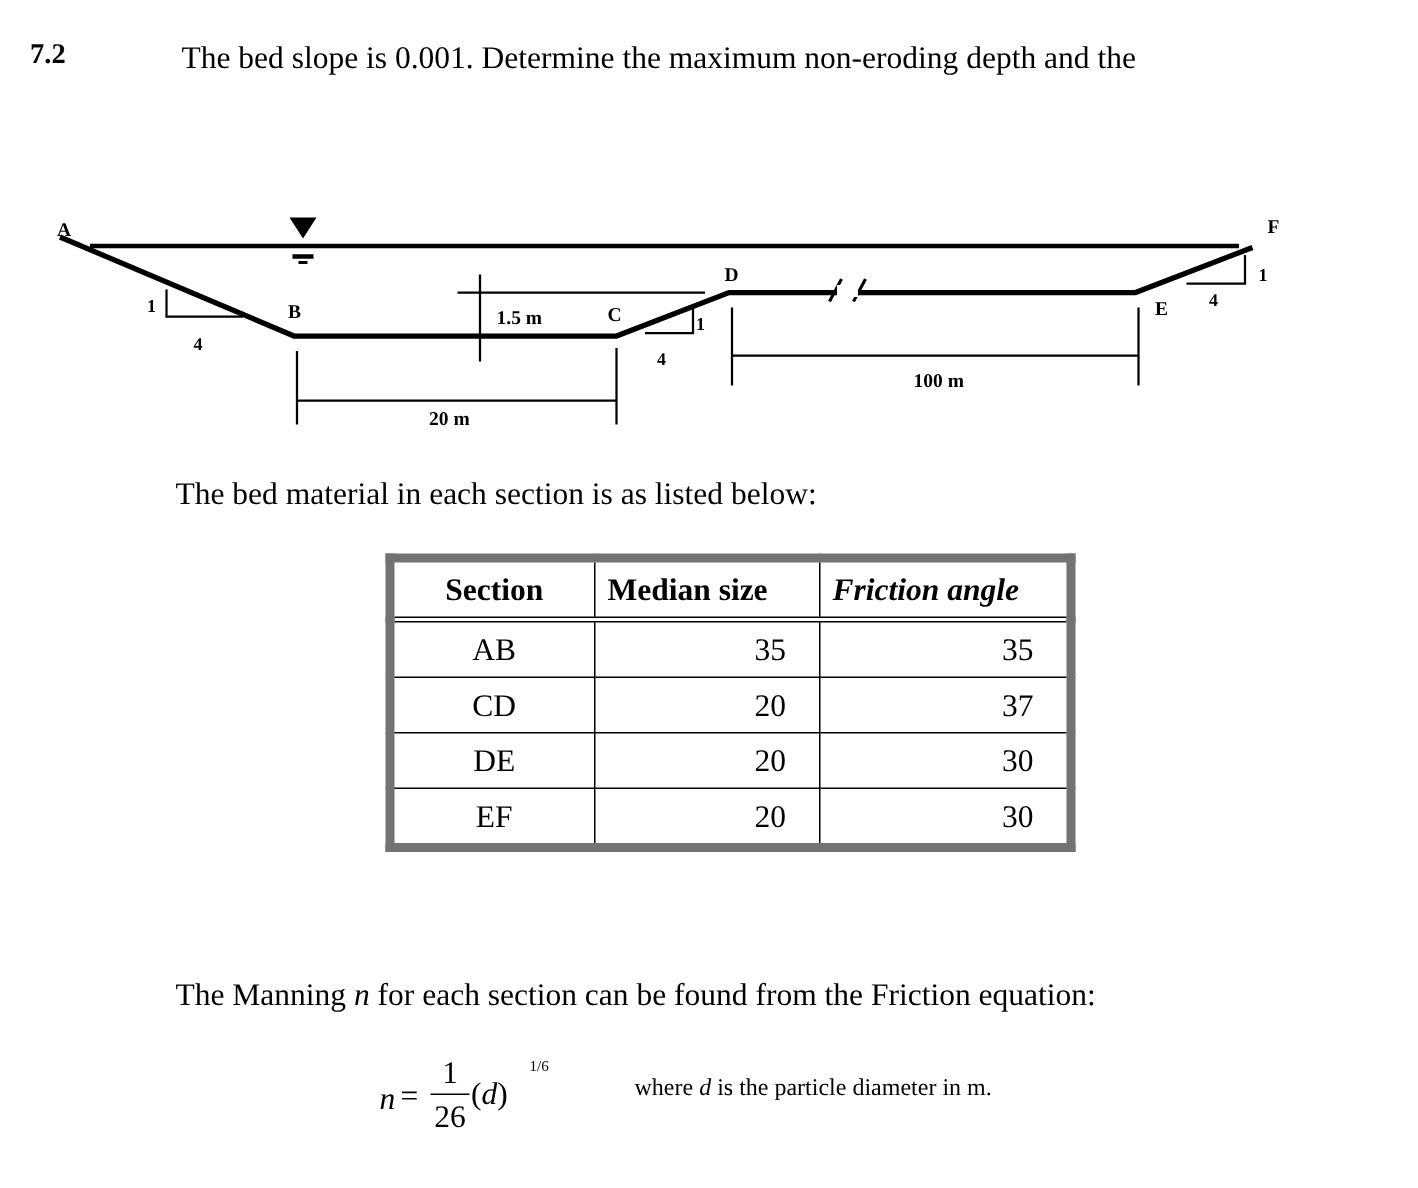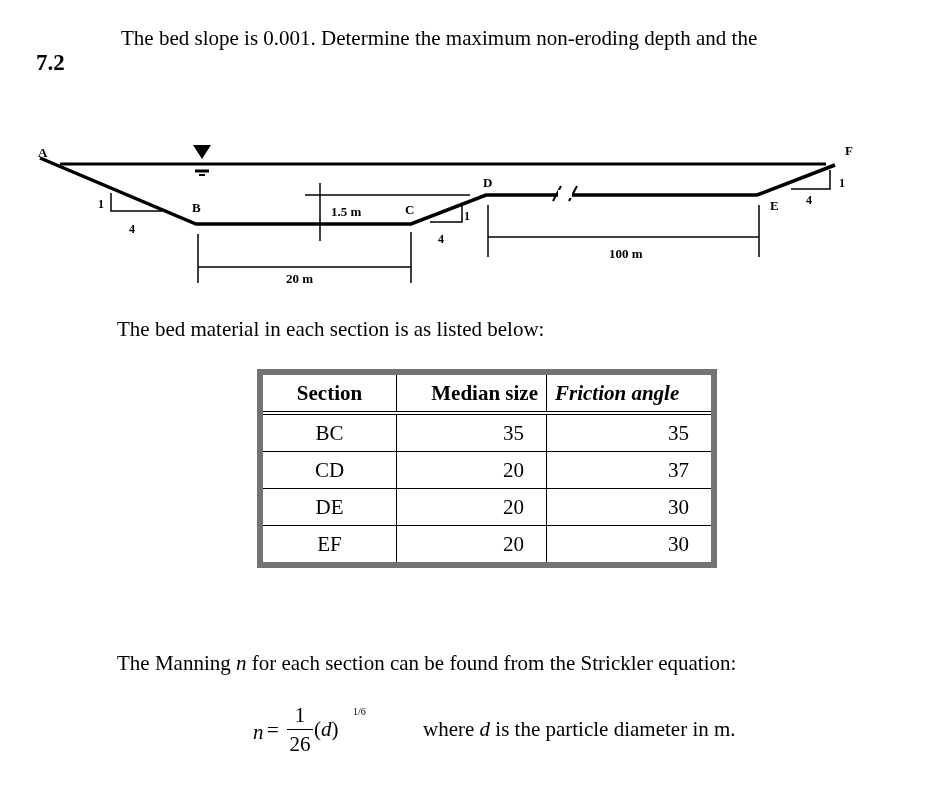--- a/index.html
+++ b/index.html
@@ -1,45 +1,45 @@
 <!DOCTYPE html>
 <html><head>
 <meta charset="utf-8">
 <style>
   html, body { margin: 0; padding: 0; background: #ffffff; }
   body { width: 945px; height: 792px; position: relative; overflow: hidden;
          font-family: "Liberation Serif", "DejaVu Serif", serif; color: #000; }
-  .qnum { position: absolute; left: 36px; top: 26px; font-size: 23px; font-weight: bold; margin-top: 24px; }
+  .qnum { position: absolute; left: 20px; top: 26px; font-size: 19px; font-weight: bold; }
   .prob { position: absolute; left: 121px; top: 24px; width: 760px; font-size: 21px; line-height: 29px; }
   .prob div { white-space: nowrap; }
   .diagram { position: absolute; left: 0; top: 135px; }
   .diagram text { font-family: "Liberation Serif", "DejaVu Serif", serif; font-weight: bold; }
   .intro { position: absolute; left: 117px; top: 317px; font-size: 21px; text-align: center; }
   table.mat { position: absolute; left: 257px; top: 369px; border-collapse: collapse;
               border: 6px solid #737373; font-size: 21px; }
   table.mat th, table.mat td { border: 1px solid #000; height: 36px; padding: 0 8px; }
   table.mat th { font-weight: bold; font-size: 21px; }
   table.mat thead tr { border-bottom: 4px double #000; }
   table.mat th.c1, table.mat td.c1 { width: 117px; text-align: center; }
-  table.mat th.c2 { width: 119px; text-align: right; }
+  table.mat th.c2 { width: 119px; text-align: left; }
   table.mat td.c2 { width: 119px; text-align: right; padding-right: 22px; }
   table.mat th.c3 { width: 134px; text-align: left; font-style: italic; }
   table.mat td.c3 { width: 134px; text-align: right; padding-right: 22px; }
   .strick { position: absolute; left: 117px; top: 651px; font-size: 21px; }
   .formula { position: absolute; left: 253px; top: 703px; font-size: 21px; height: 60px; }
   .formula .n { position: absolute; left: 0; top: 17px; font-style: italic; }
   .formula .eq { position: absolute; left: 14px; top: 15px; }
   .formula .frac { position: absolute; left: 34px; top: 0; width: 26px; text-align: center; }
   .formula .frac .num { display: block; line-height: 24px; }
   .formula .frac .bar { display: block; border-top: 1.5px solid #000; margin: 2px 0; }
   .formula .frac .den { display: block; line-height: 24px; }
   .formula .paren { position: absolute; left: 61px; top: 14px; }
   .formula .paren i { font-style: italic; }
   .formula .exp { position: absolute; left: 100px; top: 3px; font-size: 10px; }
-  .where { position: absolute; left: 423px; top: 717px; font-size: 21px; }
+  .where { position: absolute; left: 423px; top: 717px; font-size: 16px; }
   .where i { font-style: italic; }
 </style>
 </head>
 <body>
 
 <div class="qnum">7.2</div>
 <div class="prob">
   <div>The bed slope is 0.001.  Determine the maximum non-eroding depth and the</div>
 </div>
 
@@ -96,21 +96,21 @@
 <table class="mat">
   <thead>
     <tr>
       <th class="c1">Section</th>
       <th class="c2">Median size</th>
       <th class="c3">Friction angle</th>
     </tr>
   </thead>
   <tbody>
     <tr>
-      <td class="c1">BC</td>
+      <td class="c1">AB</td>
       <td class="c2">35</td>
       <td class="c3">35</td>
     </tr>
     <tr>
       <td class="c1">CD</td>
       <td class="c2">20</td>
       <td class="c3">37</td>
     </tr>
     <tr>
       <td class="c1">DE</td>
@@ -119,21 +119,21 @@
     </tr>
     <tr>
       <td class="c1">EF</td>
       <td class="c2">20</td>
       <td class="c3">30</td>
     </tr>
   </tbody>
 </table>
 
 <div class="strick">
-  <span>The Manning </span><i>n</i><span> for each section can be found from the Strickler equation:</span>
+  <span>The Manning </span><i>n</i><span> for each section can be found from the Friction equation:</span>
 </div>
 
 <div class="formula">
   <span class="n">n</span>
   <span class="eq">=</span>
   <span class="frac">
     <span class="num">1</span>
     <span class="bar"></span>
     <span class="den">26</span>
   </span>

